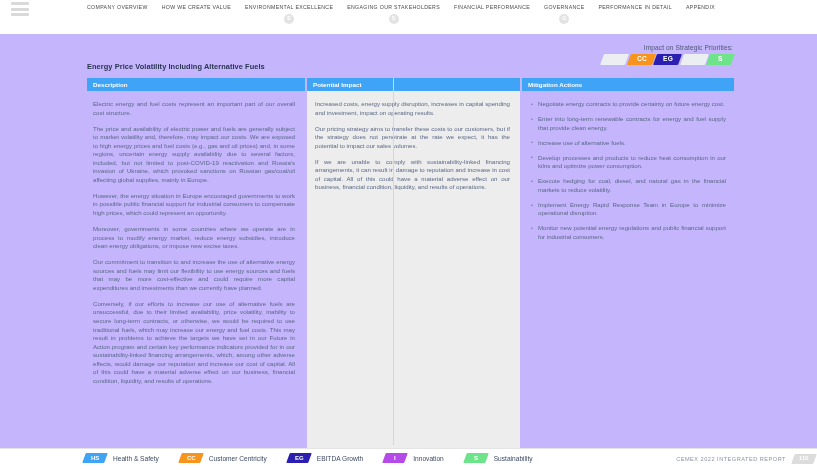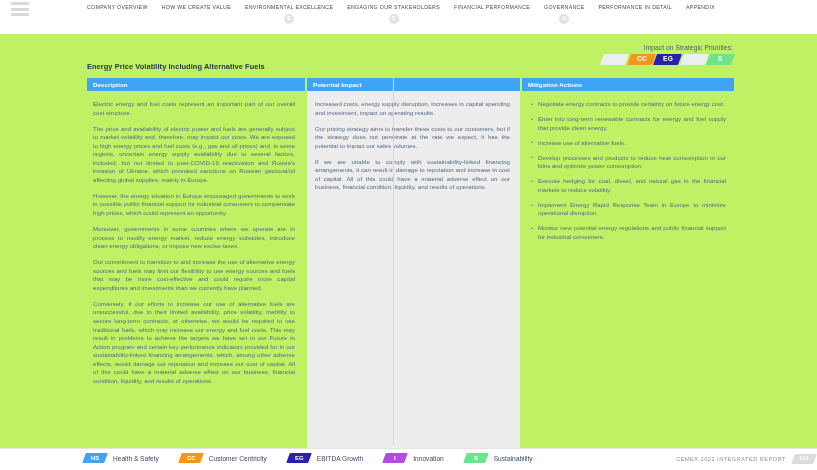--- a/index.html
+++ b/index.html
@@ -5,21 +5,21 @@
   * { box-sizing: border-box; margin: 0; padding: 0; }
   html, body {
     width: 817px; height: 470px;
     background: #ffffff;
     font-family: "Liberation Sans", sans-serif;
     overflow: hidden;
   }
   #page {
     position: relative;
     width: 817px; height: 470px;
-    background: #bef264;
+    background: #c4b5fd;
   }
 
   
   .topnav {
     position: absolute; left: 0; top: 0;
     width: 817px; height: 34px;
     background: #ffffff;
   }
   .hamburger {
     position: absolute; left: 11px; top: 2px;

